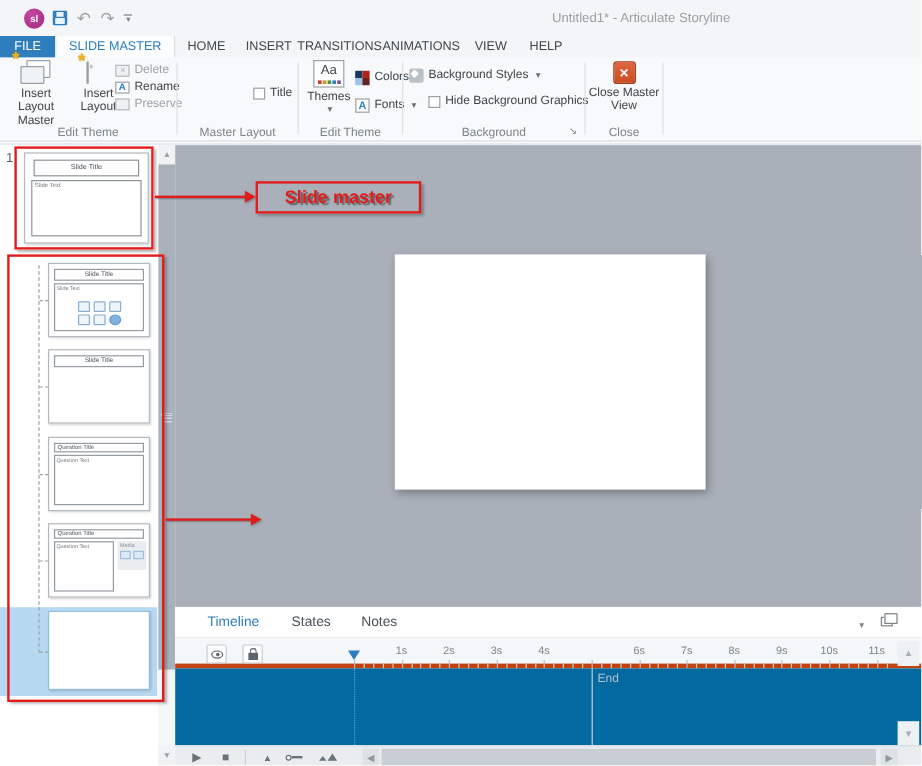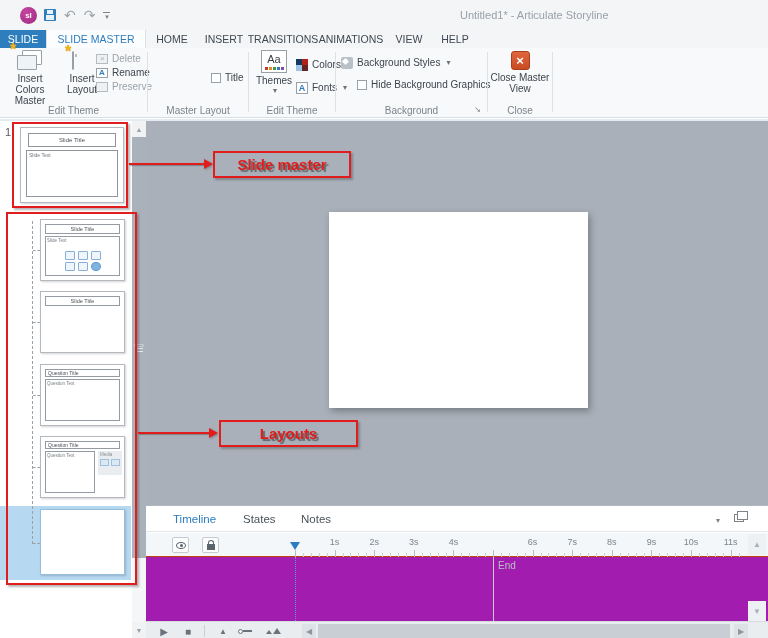--- a/index.html
+++ b/index.html
@@ -117,35 +117,35 @@
            border-left:9px solid #e01c1c;filter:drop-shadow(1px 1px 1px rgba(70,70,70,.45));}
 
   
   .timeline{position:absolute;left:146px;top:505px;width:622px;height:133px;background:#fff;border-top:1px solid #b0b7bf;text-align:right;}
   .tl-header{position:absolute;left:0;top:0;width:622px;height:26px;background:#fff;border-bottom:1px solid #e2e6ea;}
   .tl-tab{position:absolute;top:0;height:26px;display:flex;align-items:center;font-size:11.5px;color:#4a525a;}
   .tl-tab.active{color:#2b7cc0;}
   .tl-hdr-dd{position:absolute;left:570px;top:10px;font-size:8px;color:#7c848c;}
   .panel-ico{position:absolute;left:588px;top:8px;width:10px;height:8px;border:1px solid #7a828a;background:#fff;}
   .panel-ico::before{content:"";position:absolute;left:2px;top:-4px;width:9px;height:7px;border:1px solid #7a828a;background:#fff;}
-  .tl-ruler{position:absolute;left:0;top:27px;width:622px;height:24px;background:#f4f7f9;border-bottom:1px solid #c2410c;}
+  .tl-ruler{position:absolute;left:0;top:27px;width:622px;height:24px;background:#f4f7f9;border-bottom:4px solid #c2410c;}
   .tbtn{position:absolute;width:17px;height:16px;border:1px solid #c5cbd1;border-radius:2px;background:#fdfdfe;
         display:flex;align-items:center;justify-content:center;}
   .eye-ico{width:10px;height:7px;border:1px solid #5c646d;border-radius:50%;position:relative;}
   .eye-ico::before{content:"";position:absolute;left:3px;top:1.5px;width:3px;height:3px;border-radius:50%;background:#5c646d;}
   .lock-ico{width:8px;height:6px;background:#5c646d;position:relative;margin-top:3px;}
   .lock-ico::before{content:"";position:absolute;left:1px;top:-4px;width:4px;height:4px;
                     border:1.5px solid #5c646d;border-bottom:none;border-radius:3px 3px 0 0;}
   .tick{position:absolute;width:1px;background:#c9cfd5;}
   .tick.major{background:#b6bdc4;}
   .rlabel{position:absolute;top:4px;font-size:9px;color:#7b838b;transform:translateX(-50%);}
   .playhead{position:absolute;width:0;height:0;border-left:5px solid transparent;border-right:5px solid transparent;
             border-top:8px solid #2b7cc0;}
   .playline{position:absolute;width:1px;border-left:1px dotted #55a0d6;}
-  .tl-body{position:absolute;left:0;top:51px;width:622px;height:64px;background:#a21caf;}
+  .tl-body{position:absolute;left:0;top:51px;width:622px;height:64px;background:#0369a1;}
   .endline{position:absolute;left:347px;top:0;width:1px;height:64px;background:#c6cbd0;}
   .endtext{position:absolute;left:352px;top:3px;font-size:10px;color:#b9c0c7;}
   .tl-bottom{position:absolute;left:0;top:115px;width:622px;height:18px;background:#e9edf0;border-top:1px solid #d6dbe0;}
   .tl-ctl{position:absolute;top:0;height:18px;display:flex;align-items:center;justify-content:center;color:#6a737c;}
   .vsep{position:absolute;left:58px;top:3px;width:1px;height:12px;background:#c9cfd5;}
   .slider-ico{display:flex;align-items:center;}
   .slider-ico .knob{width:5px;height:5px;border:1px solid #6a737c;border-radius:50%;background:#f4f6f8;}
   .slider-ico .rail{width:9px;height:1.5px;background:#6a737c;}
   .mnt{display:flex;align-items:flex-end;gap:1px;}
   .mnt .m1{width:0;height:0;border-left:4px solid transparent;border-right:4px solid transparent;border-bottom:6px solid #6a737c;}
@@ -171,39 +171,39 @@
       <span class="redo-ico">↷</span>
       <span class="qat-more">
           <span class="bar"></span>
           <span class="chev">▾</span>
         </span>
     </div>
     <div class="win-title">Untitled1* - Articulate Storyline</div>
   </div>
 
   <div class="tabrow">
-    <div class="tab file">SLIDE</div>
+    <div class="tab file">FILE</div>
     <div class="tab active">SLIDE MASTER</div>
     <div class="tab" style="width:52px">HOME</div>
     <div class="tab" style="width:52px">INSERT</div>
     <div class="tab" style="width:66px">TRANSITIONS</div>
     <div class="tab" style="width:70px">ANIMATIONS</div>
     <div class="tab" style="width:46px">VIEW</div>
     <div class="tab" style="width:46px">HELP</div>
   </div>
 
   <div class="ribbon">
 
     <div class="bigbtn" style="left:2px;width:56px">
       <span class="stack">
         <span class="star">*</span>
         <span class="slide-ico s1"></span>
           <span class="slide-ico s2"></span>
       </span>
-      <span class="btxt">Insert Colors Master</span>
+      <span class="btxt">Insert Layout Master</span>
     </div>
     <div class="bigbtn" style="left:60px;width:44px">
       <span style="position:relative;width:20px;height:19px;margin-top:2px">
         <span class="star">*</span>
         <span class="slide-ico"><span class="tline"></span></span>
       </span>
       <span class="btxt">Insert Layout</span>
     </div>
     <div class="smallbtn dim" style="left:96px;top:4px">
       <span class="mini-ico dim">
@@ -478,16 +478,15 @@
   <div class="overlay">
     <div class="redbox" style="left:12px;top:122px;width:116px;height:86px"></div>
     <div class="redbox" style="left:6px;top:212px;width:131px;height:373px"></div>
 
     <div class="redline" style="left:129px;top:163px;width:76px"></div>
     <div class="redhead" style="left:204px;top:159px"></div>
     <div class="redlabel" style="left:213px;top:151px;width:138px;height:27px">Slide master</div>
 
     <div class="redline" style="left:138px;top:432px;width:72px"></div>
     <div class="redhead" style="left:209px;top:428px"></div>
-    <div class="redlabel" style="left:219px;top:420px;width:139px;height:27px">Layouts</div>
   </div>
 
 </div>
 
 </body></html>

